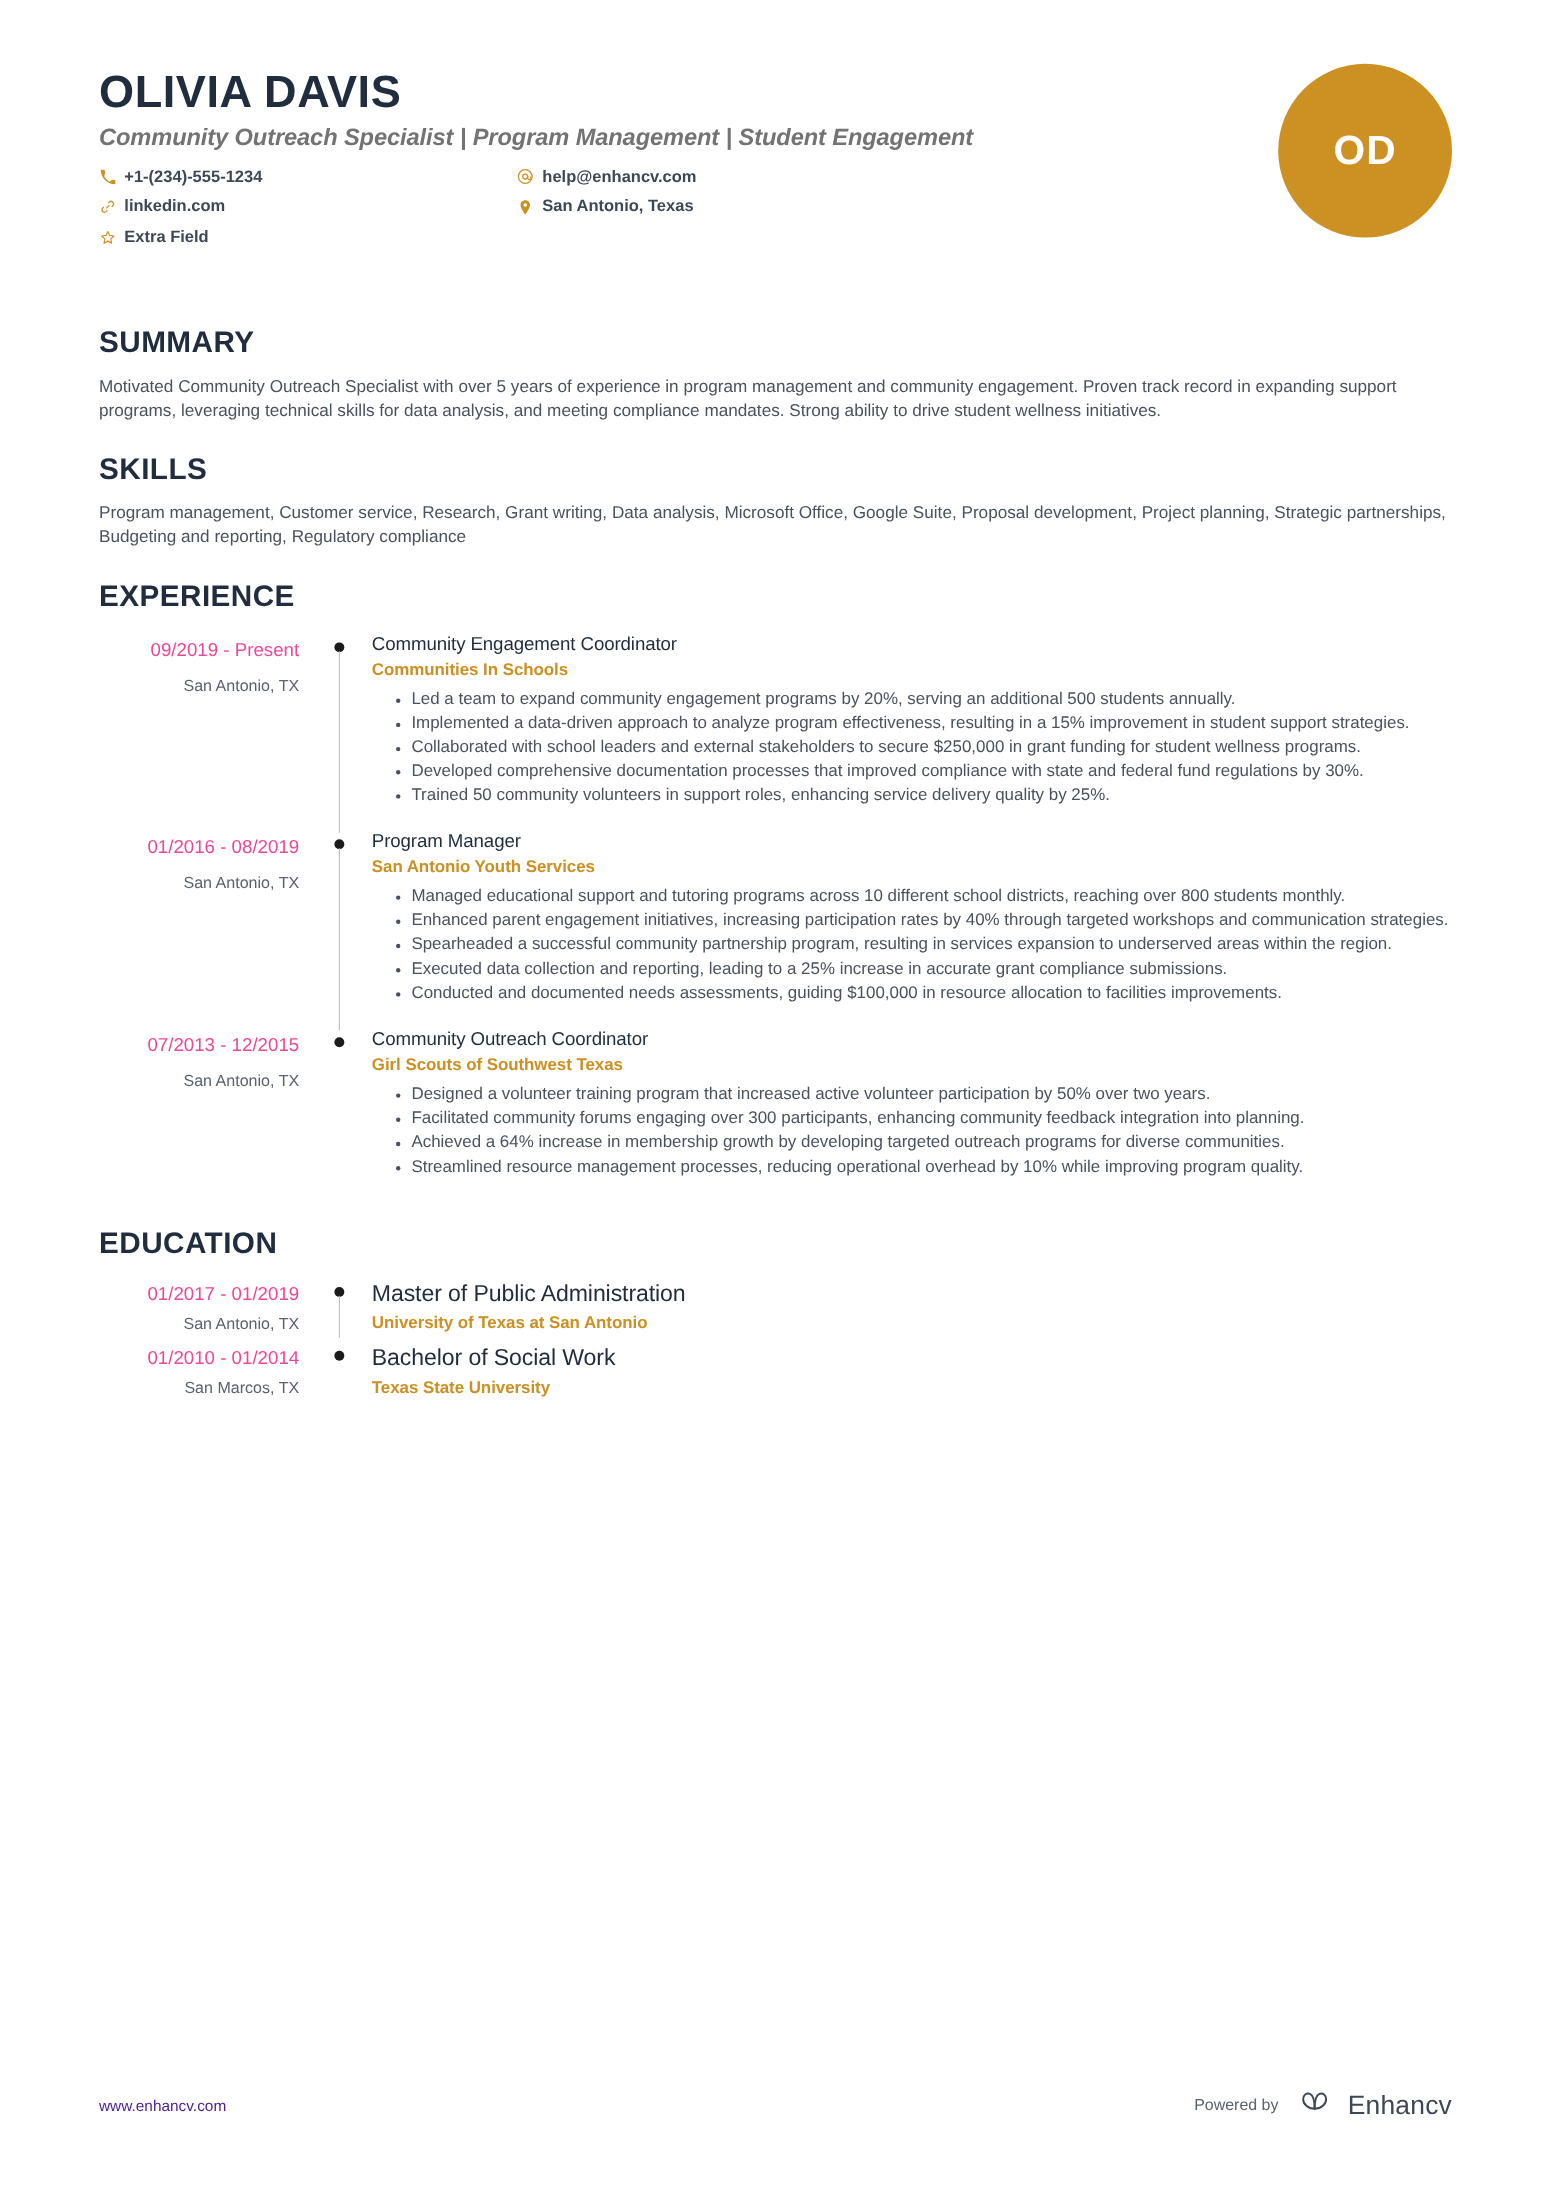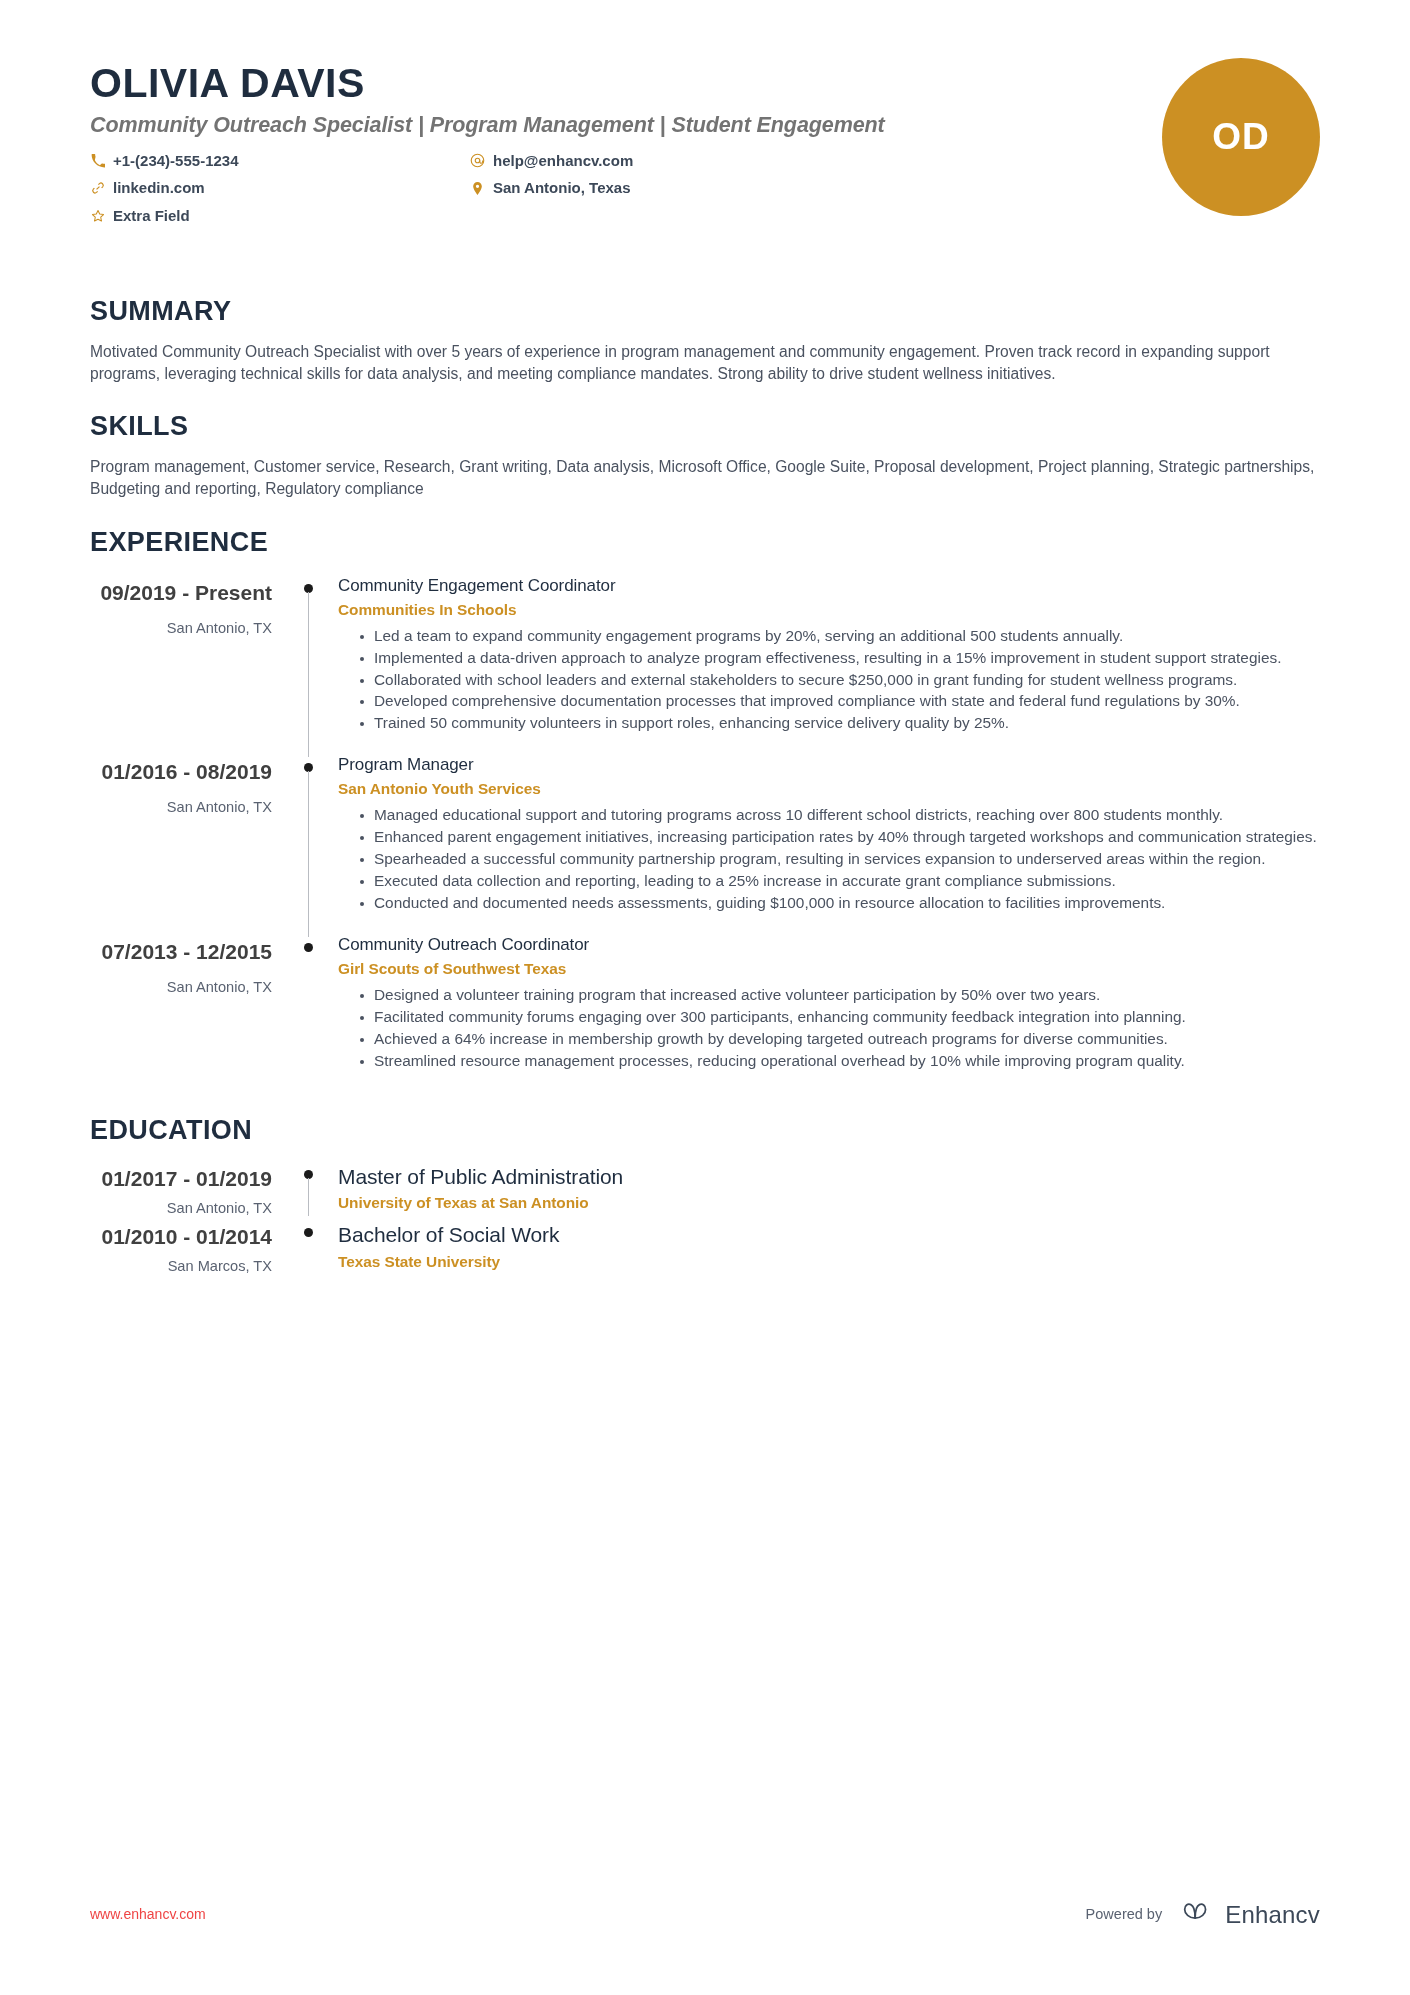--- a/index.html
+++ b/index.html
@@ -115,23 +115,23 @@
     position: relative;
   }
   .entry-left {
     width: 200px;
     flex: 0 0 200px;
     text-align: right;
     padding-right: 18px;
     padding-top: 9px;
   }
   .entry-date {
-    font-size: 21px;
-    font-weight: bold;
-    color: #404040;
+    font-size: 17px;
+    font-weight: normal;
+    color: #ec4899;
     white-space: nowrap;
   }
   .entry-location {
     font-size: 14.6px;
     color: #5a6271;
     margin-top: 15px;
   }
   .entry-rail {
     flex: 0 0 46px;
     width: 46px;
@@ -211,21 +211,21 @@
     position: absolute;
     left: 90px;
     right: 90px;
     bottom: 66px;
     display: flex;
     align-items: center;
     justify-content: space-between;
   }
   .footer-url {
     font-size: 14px;
-    color: #ef4444;
+    color: #4c1d95;
   }
   .footer-right {
     display: flex;
     align-items: center;
     gap: 14px;
   }
   .powered {
     font-size: 14.5px;
     color: #5a6271;
   }

